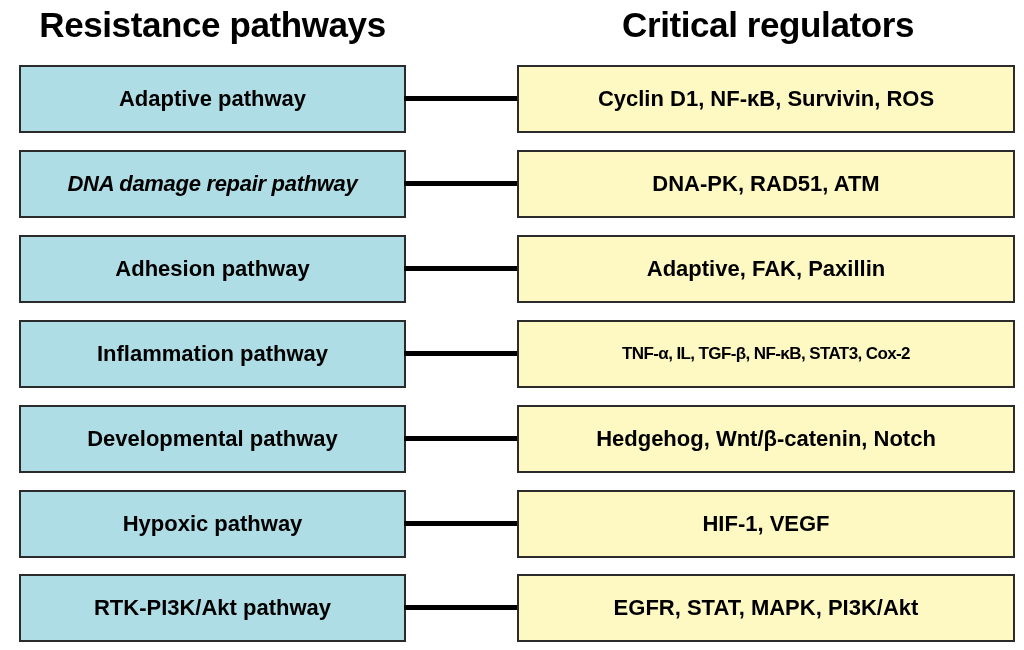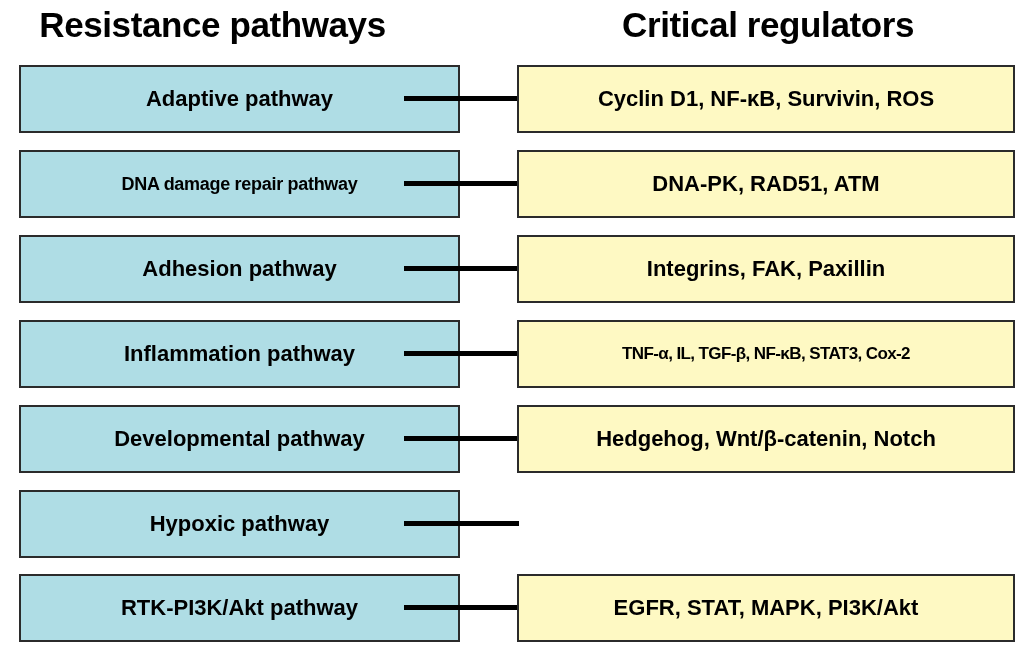--- a/index.html
+++ b/index.html
@@ -50,41 +50,41 @@
     box-sizing: border-box;
     border: 2px solid #2b2b2b;
     display: flex;
     align-items: center;
     justify-content: center;
     overflow: hidden;
   }
 
   .node-left {
     left: 19px;
-    width: 441px;
+    width: 387px;
     background: #AFDDE5;
   }
 
   .node-right {
     left: 517px;
     width: 498px;
     background: #fef9c3;
   }
 
   .node-label {
     font-size: 22px;
     font-weight: bold;
     line-height: 26px;
     white-space: nowrap;
     text-align: center;
     color: #000;
   }
 
   
-  .row-2 .node-left  .node-label { font-size: 18px; letter-spacing: -0.3px; }
+  .row-2 .node-left  .node-label { font-size: 22px; letter-spacing: -0.3px; font-style: italic; }
   .row-4 .node-right .node-label { font-size: 17px; letter-spacing: -0.6px; }
 
   
   .connector {
     position: absolute;
     left: 404px;
     width: 115px;
     top: 31px;
     height: 5px;
     background: #000000;
@@ -118,21 +118,21 @@
       <span class="node-label">DNA-PK, RAD51, ATM</span>
     </div>
   </div>
 
   <div class="row row-3" style="top:235px;">
     <div class="node node-left">
       <span class="node-label">Adhesion pathway</span>
     </div>
     <div class="connector"></div>
     <div class="node node-right">
-      <span class="node-label">Integrins, FAK, Paxillin</span>
+      <span class="node-label">Adaptive, FAK, Paxillin</span>
     </div>
   </div>
 
   <div class="row row-4" style="top:320px;">
     <div class="node node-left">
       <span class="node-label">Inflammation pathway</span>
     </div>
     <div class="connector"></div>
     <div class="node node-right">
       <span class="node-label">TNF-α, IL, TGF-β, NF-κB, STAT3, Cox-2</span>
@@ -147,20 +147,23 @@
     <div class="node node-right">
       <span class="node-label">Hedgehog, Wnt/β-catenin, Notch</span>
     </div>
   </div>
 
   <div class="row row-6" style="top:490px;">
     <div class="node node-left">
       <span class="node-label">Hypoxic pathway</span>
     </div>
     <div class="connector"></div>
+    <div class="node node-right">
+      <span class="node-label">HIF-1, VEGF</span>
+    </div>
   </div>
 
   <div class="row row-7" style="top:574px;">
     <div class="node node-left">
       <span class="node-label">RTK-PI3K/Akt pathway</span>
     </div>
     <div class="connector"></div>
     <div class="node node-right">
       <span class="node-label">EGFR, STAT, MAPK, PI3K/Akt</span>
     </div>

